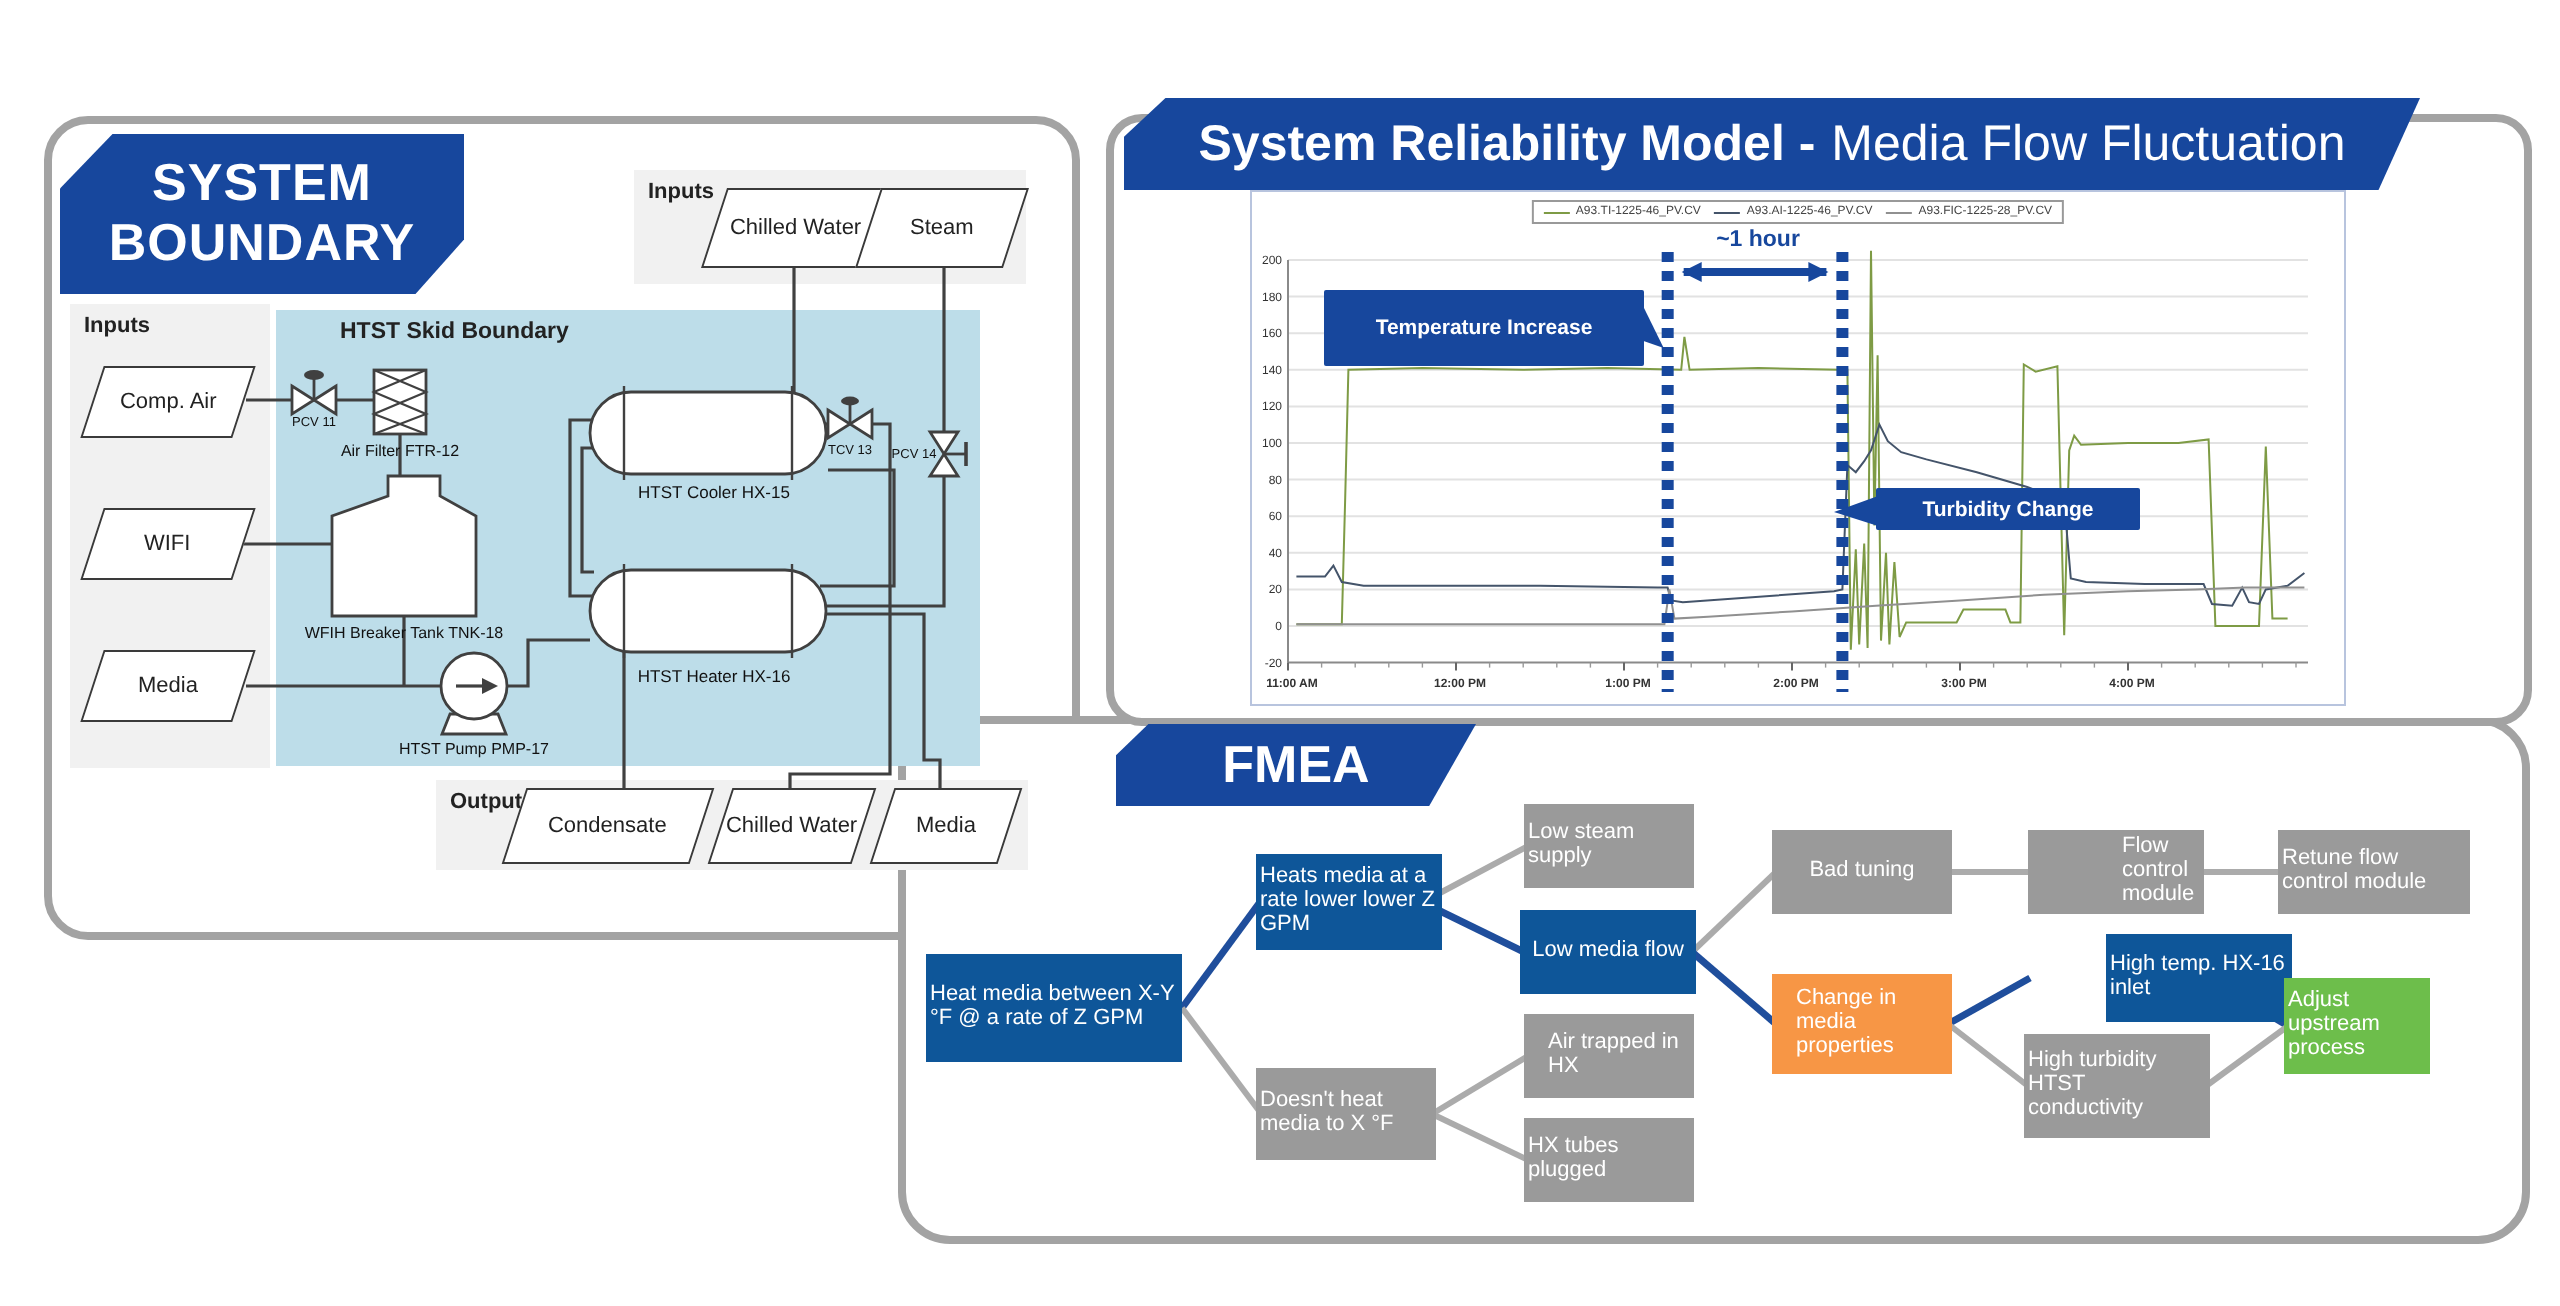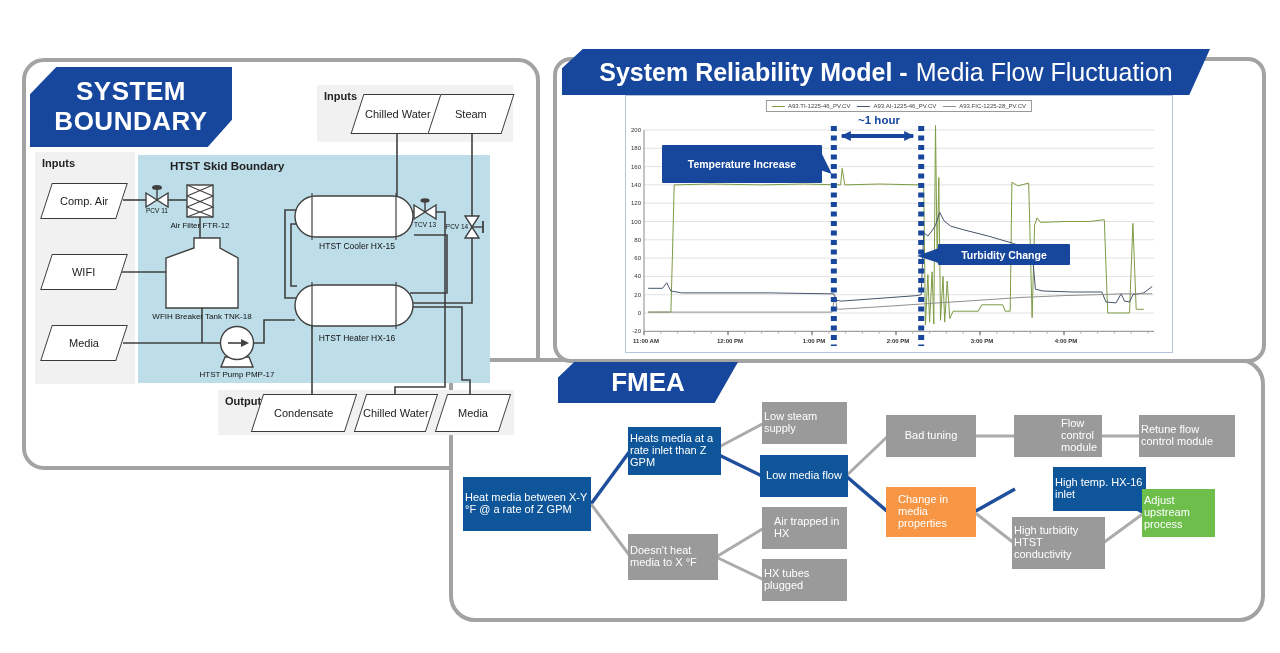--- a/index.html
+++ b/index.html
@@ -220,21 +220,21 @@
     <line class="conn-g" x1="974" y1="512" x2="1014" y2="543"></line>
     <line class="conn-b" x1="1104" y1="489" x2="1144" y2="513"></line>
     <line class="conn-g" x1="1103" y1="543" x2="1144" y2="513"></line>
   </g>
 </svg>
 
 <div class="fbox fblue" style="left:463px;top:477px;width:128px;height:54px;">
     <span>Heat media between X-Y °F @ a rate of Z GPM</span>
   </div>
 <div class="fbox fblue" style="left:628px;top:427px;width:93px;height:48px;">
-    <span>Heats media at a rate inlet than Z GPM</span>
+    <span>Heats media at a rate lower lower Z GPM</span>
   </div>
 <div class="fbox fgray" style="left:628px;top:534px;width:90px;height:46px;">
     <span>Doesn't heat media to X °F</span>
   </div>
 <div class="fbox fgray" style="left:762px;top:402px;width:85px;height:42px;">
     <span>Low steam supply</span>
   </div>
 <div class="fbox fblue" style="left:760px;top:455px;width:88px;height:42px;">
     <span>Low media flow</span>
   </div>

